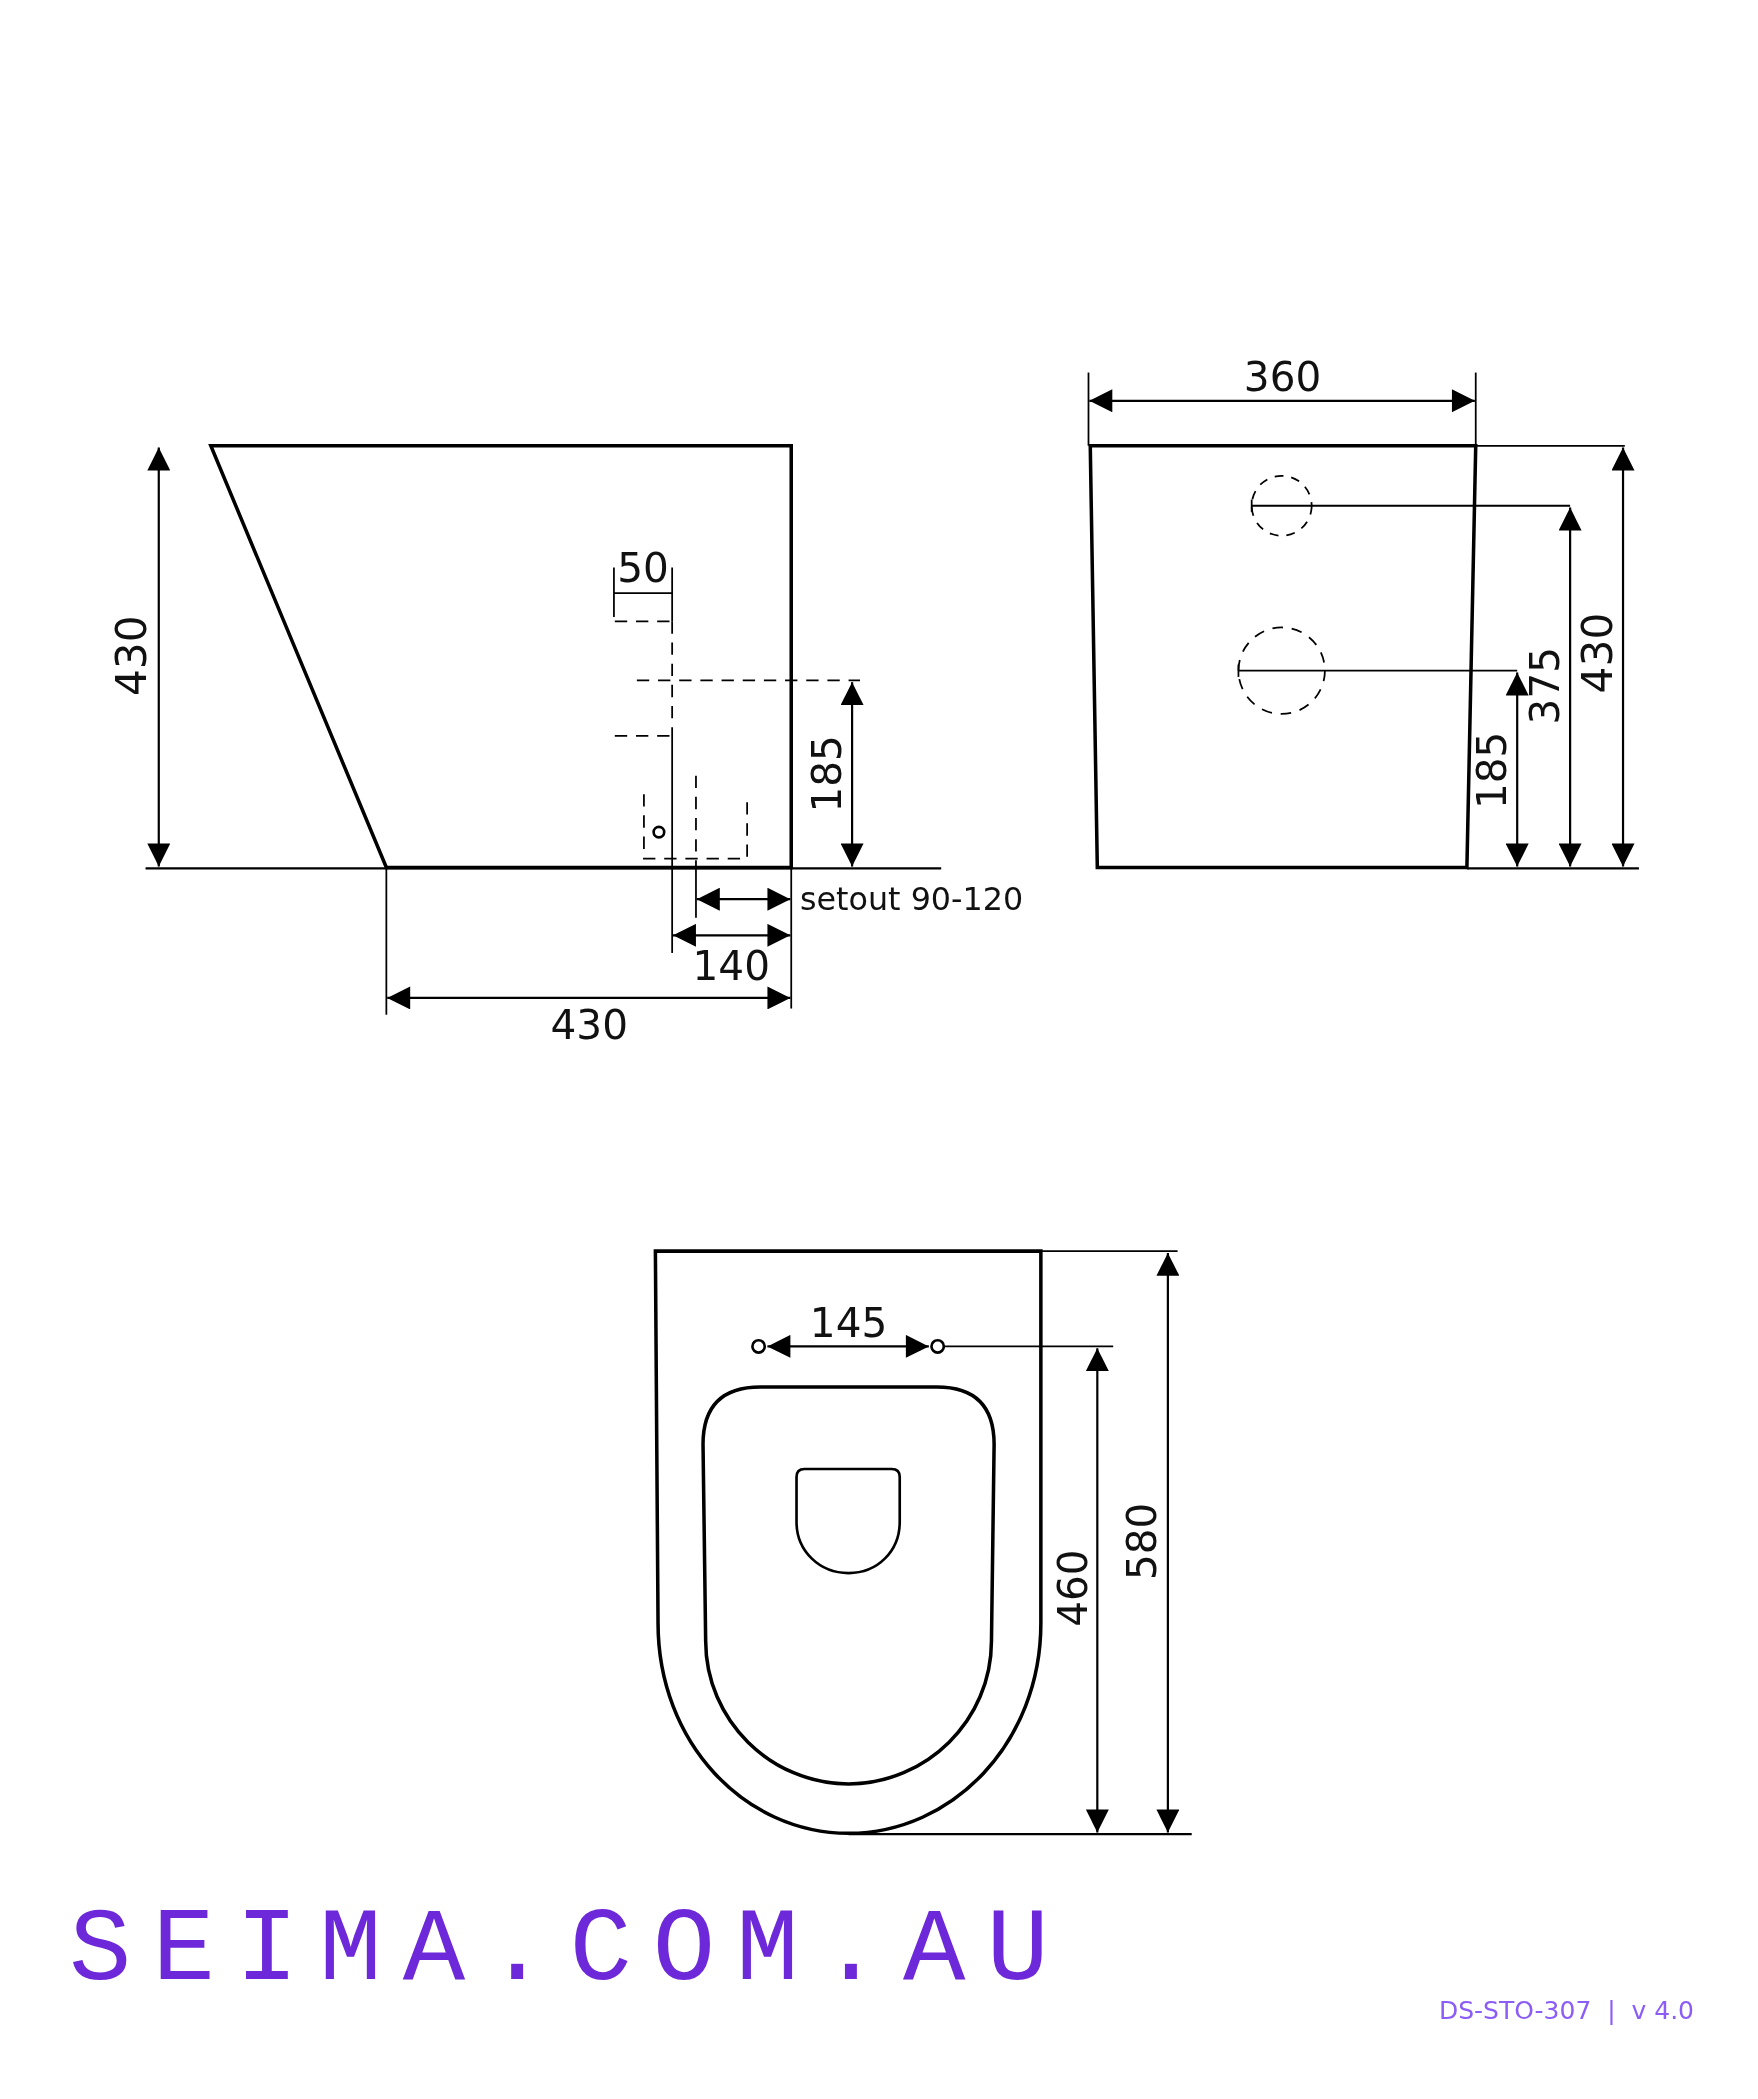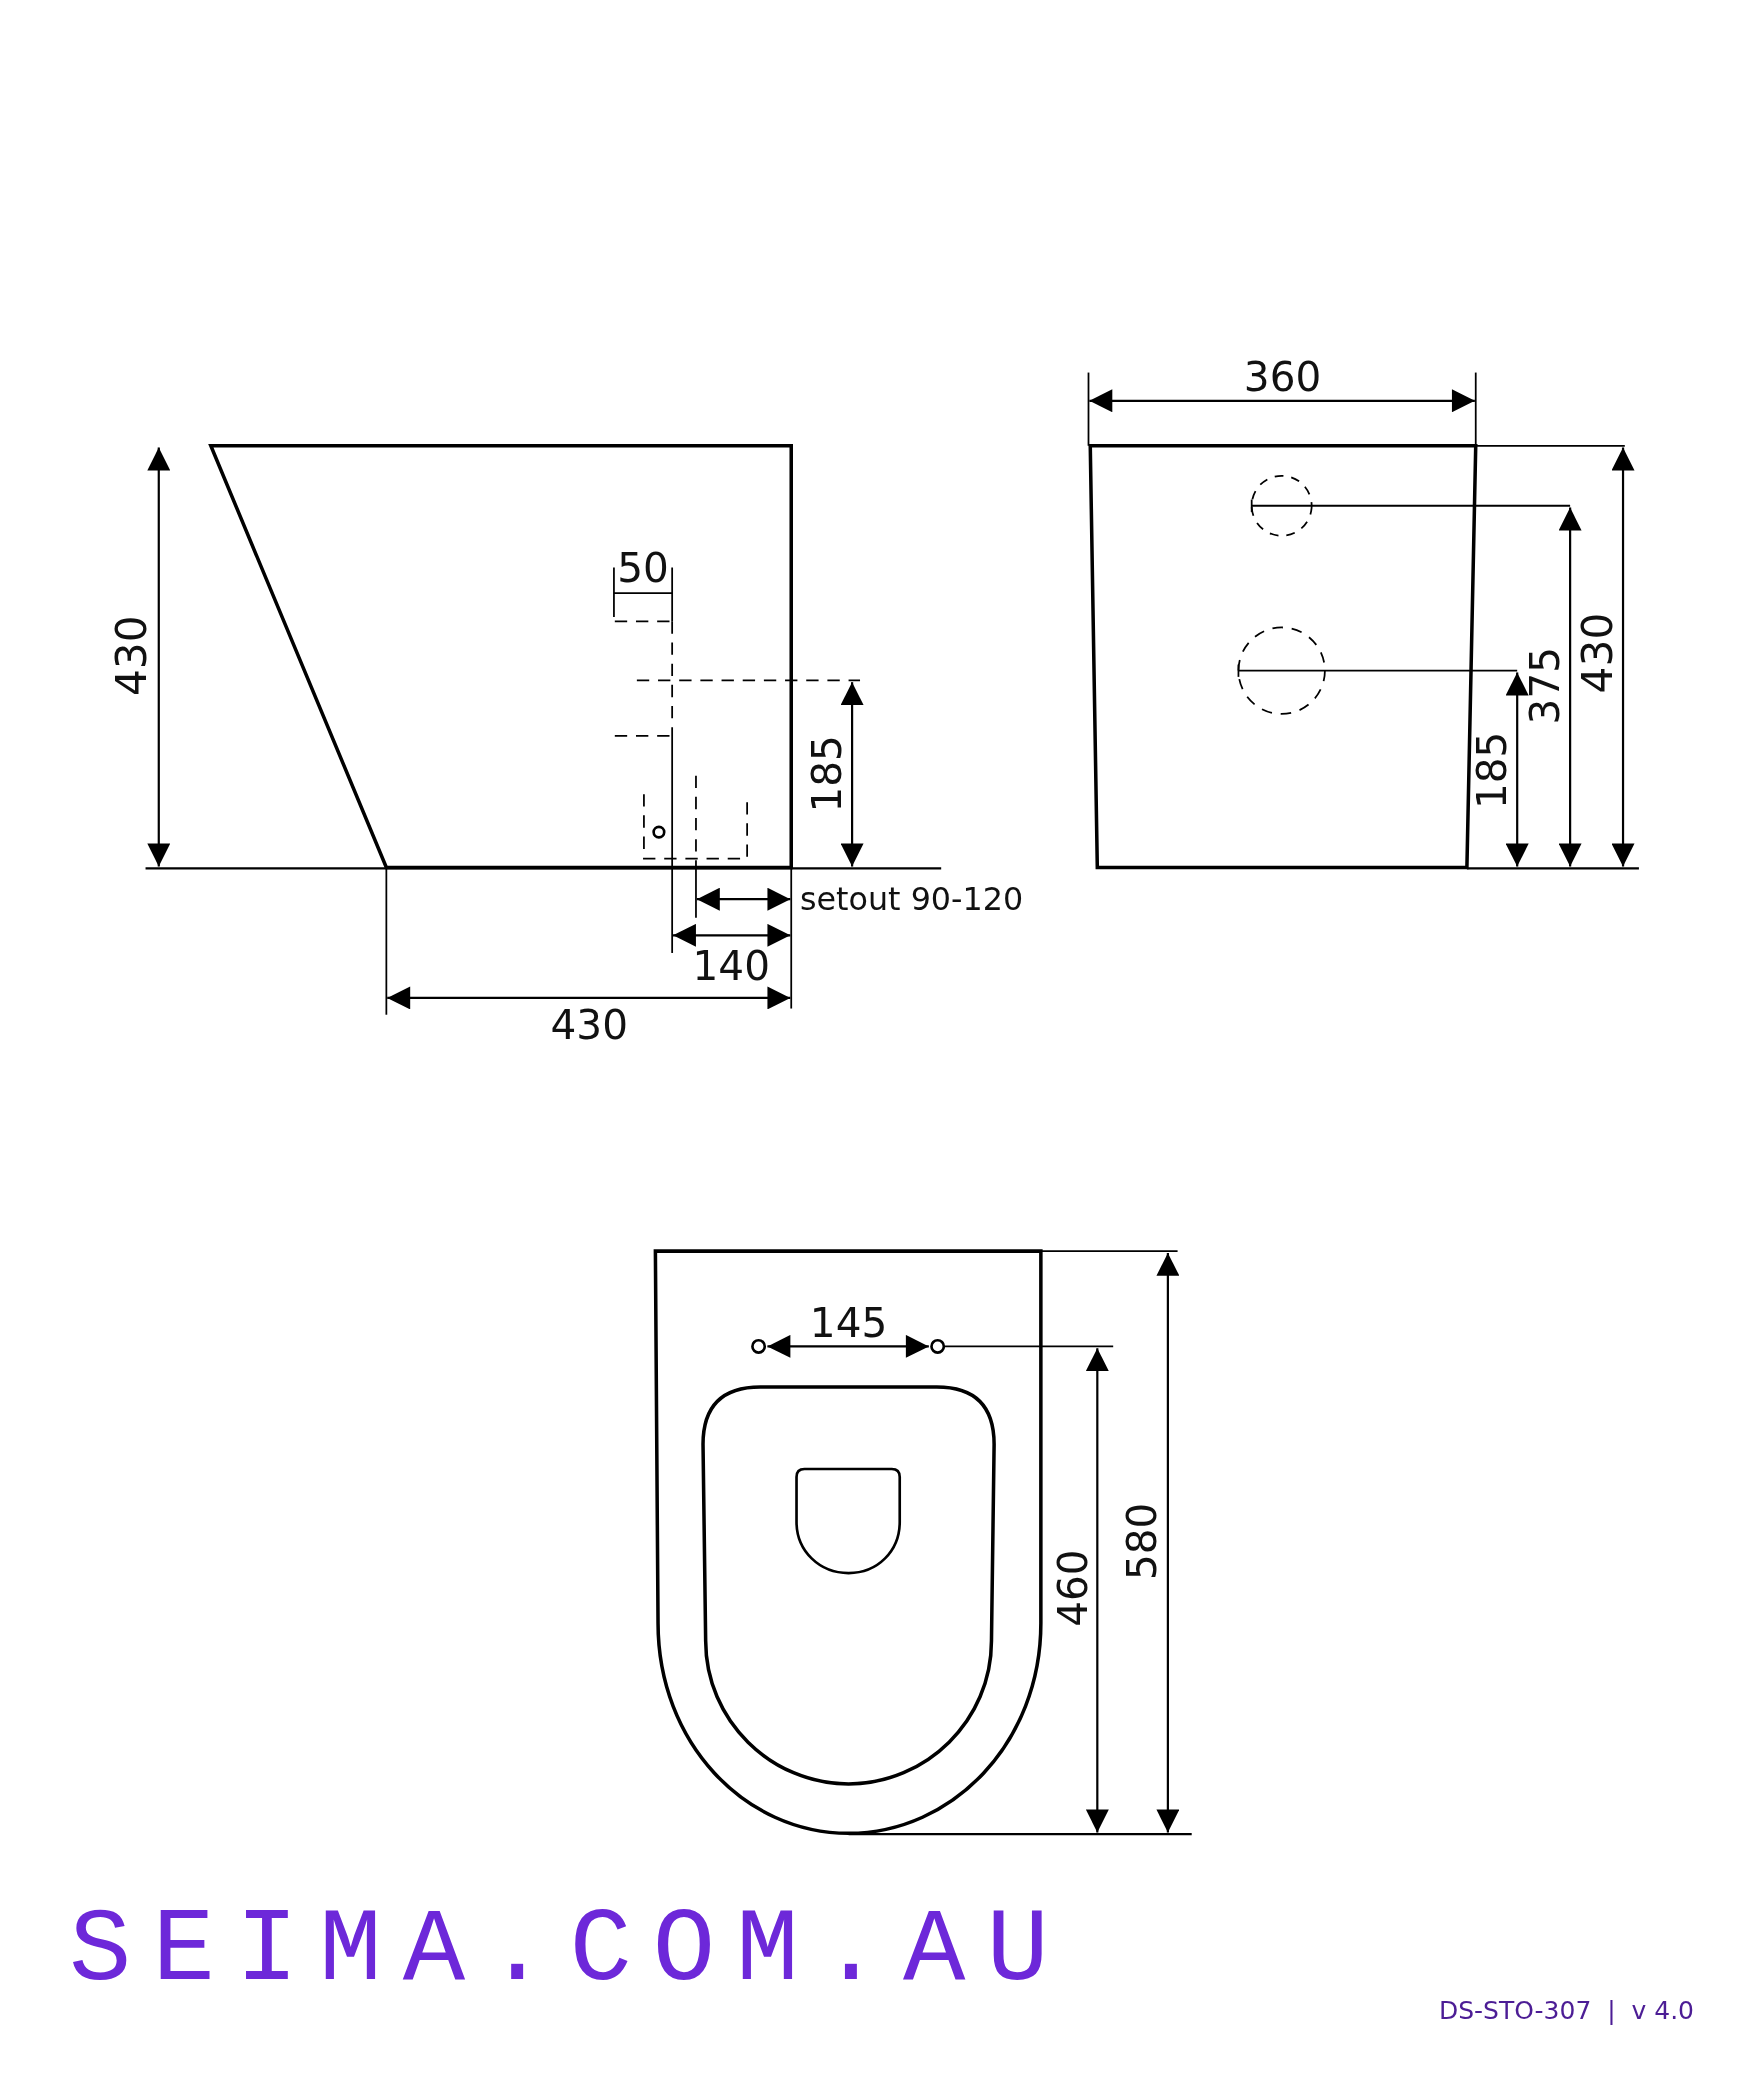--- a/index.html
+++ b/index.html
@@ -6,21 +6,21 @@
   body { width: 1758px; height: 2100px; position: relative; overflow: hidden; font-family: "Liberation Sans", sans-serif; }
   #drawing { position: absolute; left: 0; top: 0; }
   .dim-text { font-family: "DejaVu Sans", sans-serif; fill: #111111; }
   .brand {
     position: absolute; left: 69px; top: 1899px;
     font-family: Liberation Mono, monospace; font-size: 104px; font-weight: 400;
     letter-spacing: 21px; color: #6d28d9; line-height: 1;
   }
   .docref {
     position: absolute; right: 64px; top: 1996px;
-    font-family: "DejaVu Sans", sans-serif; font-size: 25px; color: #4c1d95; white-space: pre;
+    font-family: "DejaVu Sans", sans-serif; font-size: 25px; color: #8b5cf6; white-space: pre;
   }
 </style>
 </head>
 <body>
 
 <svg id="drawing" width="1758" height="2100" viewBox="0 0 1993 2380" xmlns="http://www.w3.org/2000/svg">
   <defs>
     <marker id="arr" viewBox="0 0 10 10" refX="10" refY="5" markerWidth="36" markerHeight="26" markerUnits="userSpaceOnUse" orient="auto-start-reverse">
       <path d="M0,0 L10,5 L0,10 z" fill="#000"></path>
     </marker>

